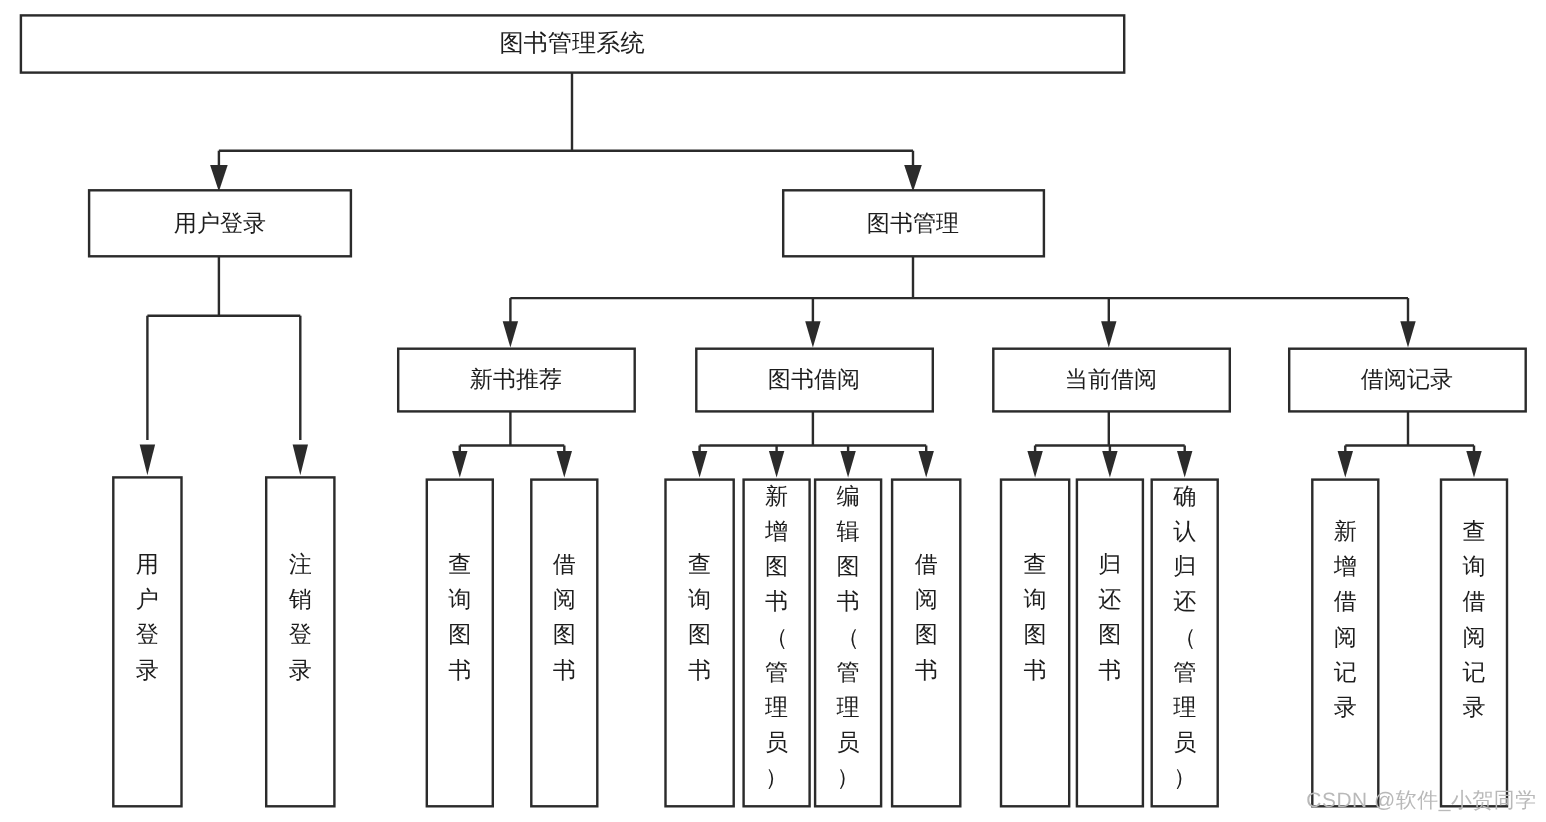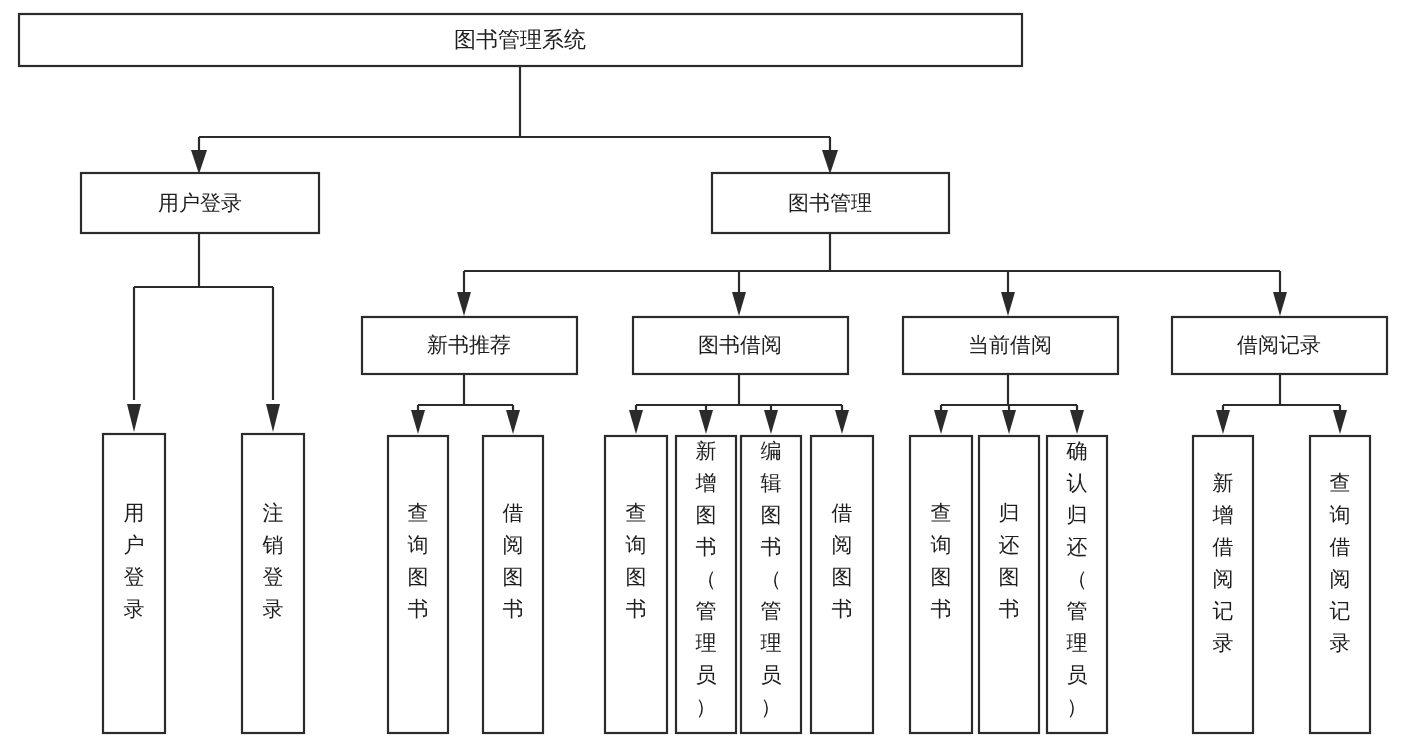--- a/index.html
+++ b/index.html
@@ -224,13 +224,14 @@
     <g>
       <rect class="node-box" x="1193" y="436" width="60" height="297"></rect>
       <text class="vlabel" x="1223" y="490"><tspan x="1223" dy="0">新</tspan><tspan x="1223" dy="32">增</tspan><tspan x="1223" dy="32">借</tspan><tspan x="1223" dy="32">阅</tspan><tspan x="1223" dy="32">记</tspan><tspan x="1223" dy="32">录</tspan></text>
     </g>
     <g>
       <rect class="node-box" x="1310" y="436" width="60" height="297"></rect>
       <text class="vlabel" x="1340" y="490"><tspan x="1340" dy="0">查</tspan><tspan x="1340" dy="32">询</tspan><tspan x="1340" dy="32">借</tspan><tspan x="1340" dy="32">阅</tspan><tspan x="1340" dy="32">记</tspan><tspan x="1340" dy="32">录</tspan></text>
     </g>
   </svg>
 
+  <div class="watermark">CSDN @软件_小贺同学</div>
 </div>
 
 </body></html>

